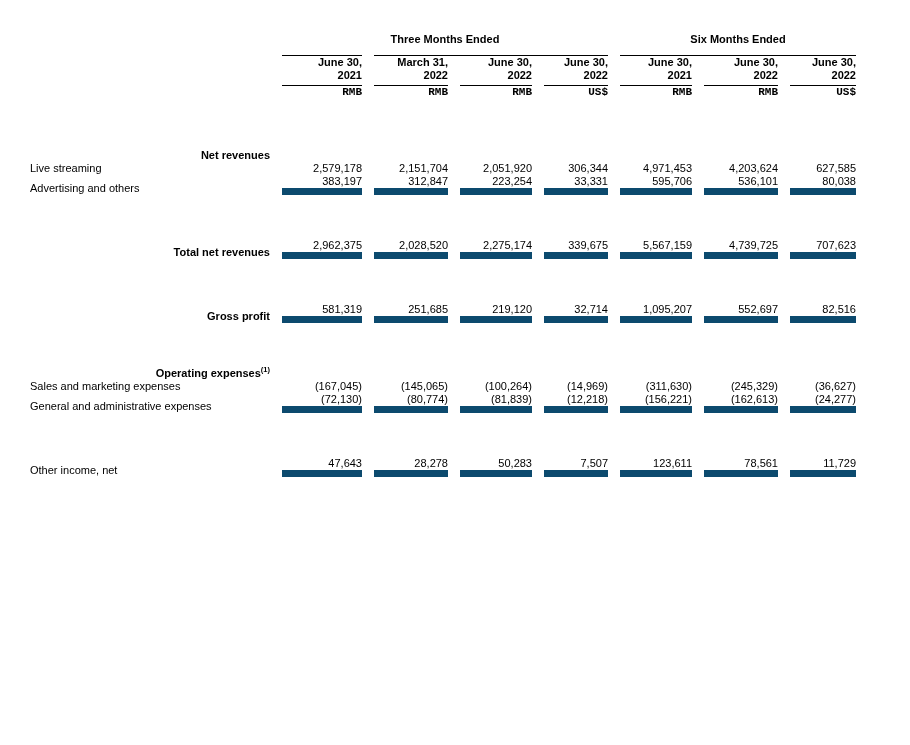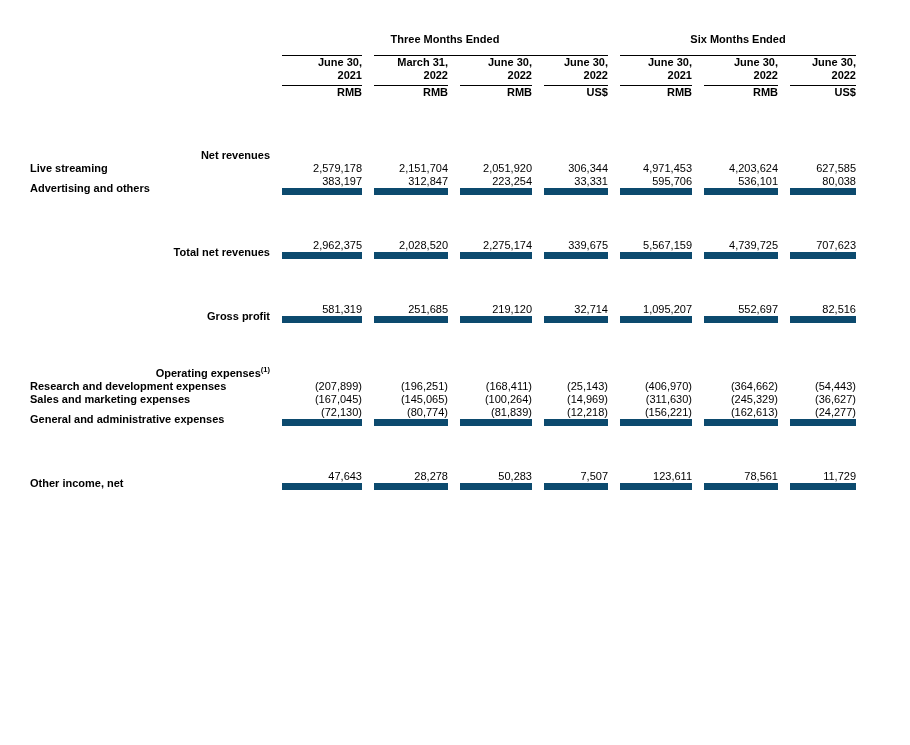--- a/index.html
+++ b/index.html
@@ -12,32 +12,32 @@
   table.fin {
     border-collapse:separate; border-spacing:12px 0;
     margin-left:18px; table-layout:fixed;
   }
   table.fin td {
     padding:0; font-size:11px; line-height:13px;
     color:#000000; vertical-align:bottom;
     white-space:nowrap; overflow:visible;
   }
   .num { text-align:right; }
-  .lbl { text-align:left;font-weight:bold; }
+  .lbl { text-align:left; }
   .b   { font-weight:bold;text-align:right; }
   
   .grp-row td.grp { text-align:center; font-weight:bold; padding-bottom:9px; }
   
   .rule td { height:0; line-height:0; font-size:0; padding:0; }
   .rule td.seg { border-bottom:1px solid #000000; }
   .rule.dr td { padding-top:3px; }
   
   .date-row td { padding-top:9px; line-height:21px; font-weight:bold; }
   
-  .cur-row td { padding-top:10px; font-weight:bold; }
+  .cur-row td { padding-top:10px; font-weight:bold;font-family:Liberation Mono, monospace; }
   
   .brow td { padding-top:10px; padding-bottom:10px; }
   .brow.first td { padding-top:50px; }
   .brow.gap td { padding-top:44px; }
   .brow.rb td.num { border-bottom:7px solid #0c4a6e; }
   sup { font-size:7.5px; line-height:0; }
 </style>
 </head>
 <body>
 
@@ -180,30 +180,20 @@
       <td class="lbl b"><span>Operating expenses</span><sup>(1)</sup></td>
       <td class="num"></td>
       <td class="num"></td>
       <td class="num"></td>
       <td class="num"></td>
       <td class="num"></td>
       <td class="num"></td>
       <td class="num"></td>
     </tr>
 
-    <tr class="brow">
-      <td class="lbl">Research and development expenses</td>
-      <td class="num">(207,899)</td>
-      <td class="num">(196,251)</td>
-      <td class="num">(168,411)</td>
-      <td class="num">(25,143)</td>
-      <td class="num">(406,970)</td>
-      <td class="num">(364,662)</td>
-      <td class="num">(54,443)</td>
-    </tr>
 
     <tr class="brow">
       <td class="lbl">Sales and marketing expenses</td>
       <td class="num">(167,045)</td>
       <td class="num">(145,065)</td>
       <td class="num">(100,264)</td>
       <td class="num">(14,969)</td>
       <td class="num">(311,630)</td>
       <td class="num">(245,329)</td>
       <td class="num">(36,627)</td>

